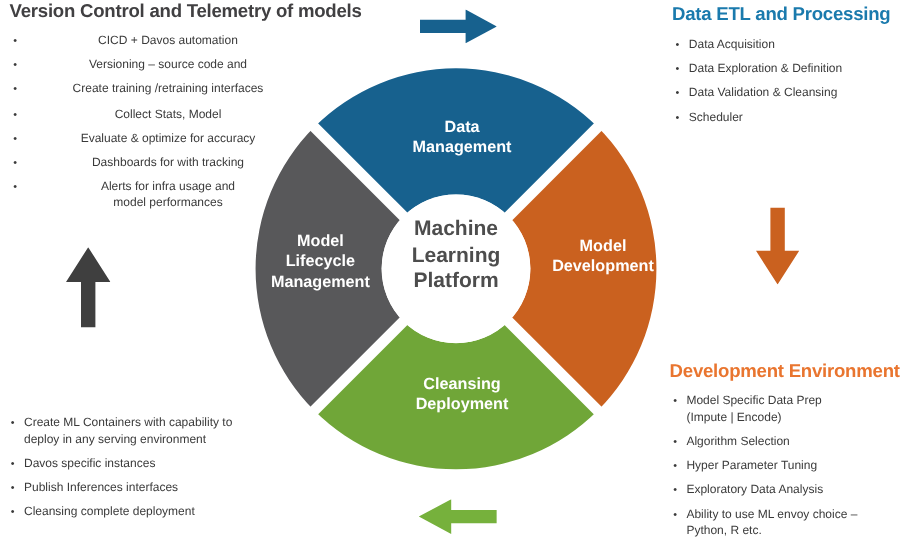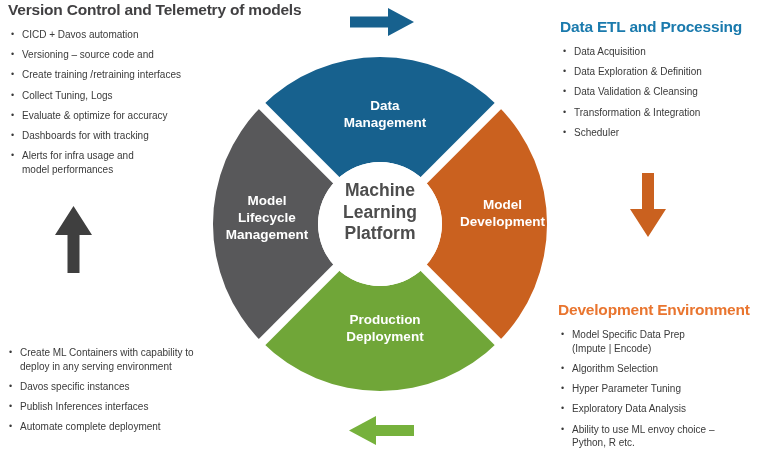--- a/index.html
+++ b/index.html
@@ -16,22 +16,22 @@
   .tblock ul { list-style:none; margin-top:9px; margin-left:2px; }
   .tblock li {
     position:relative; padding-left:12px; color:#3a3a3a;
     font-size:10px; line-height:13.8px; margin-bottom:6.4px;
     white-space:pre-line;
   }
   .tblock li::before {
     content:"\2022"; position:absolute; left:1px; top:0px;
     font-size:9px; color:#3a3a3a;
   }
-  .blk-tl { left:8px;  top:1px;   width:250px; }
-  .blk-tr { left:560px; top:18px;  width:205px; }
+  .blk-tl { left:8px;  top:1px;   width:250px;text-align:center; }
+  .blk-tr { left:560px; top:4px;  width:205px; }
   .blk-bl { left:4px;  top:337px; width:248px; }
   .blk-br { left:558px; top:301px; width:210px; }
   .blk-bl ul { margin-left:4px; }
 
   .wheel-svg { position:absolute; left:202px; top:46px; }
 
   .qlabel {
     position:absolute; color:#ffffff; font-weight:bold;
     font-size:13.5px; line-height:16.5px; text-align:center;
     white-space:pre-line;
@@ -47,46 +47,45 @@
 <body>
 
 <div class="stage">
 
   <section class="tblock blk-tl">
     <h2 style="color: rgb(65, 64, 66);">Version Control and Telemetry of models</h2>
     <ul>
       <li>CICD + Davos automation</li>
       <li>Versioning – source code and</li>
       <li>Create training /retraining interfaces</li>
-      <li>Collect Tuning, Logs</li>
+      <li>Collect Stats, Model</li>
       <li>Evaluate &amp; optimize for accuracy</li>
       <li>Dashboards for with tracking</li>
       <li>Alerts for infra usage and
 model performances</li>
     </ul>
   </section>
 
   <section class="tblock blk-tr">
     <h2 style="color: rgb(26, 122, 173);">Data ETL and Processing</h2>
     <ul>
       <li>Data Acquisition</li>
       <li>Data Exploration &amp; Definition</li>
       <li>Data Validation &amp; Cleansing</li>
-      <li>Transformation &amp; Integration</li>
       <li>Scheduler</li>
     </ul>
   </section>
 
   <section class="tblock blk-bl">
     <ul>
       <li>Create ML Containers with capability to
 deploy in any serving environment</li>
       <li>Davos specific instances</li>
       <li>Publish Inferences interfaces</li>
-      <li>Automate complete deployment</li>
+      <li>Cleansing complete deployment</li>
     </ul>
   </section>
 
   <section class="tblock blk-br">
     <h2 style="color: rgb(233, 117, 47);">Development Environment</h2>
     <ul>
       <li>Model Specific Data Prep
 (Impute | Encode)</li>
       <li>Algorithm Selection</li>
       <li>Hyper Parameter Tuning</li>
@@ -103,21 +102,21 @@
     <path d="M59.9 296.1 A167 167 0 0 1 59.9 59.9 L134.2 134.2 A62 62 0 0 0 134.2 221.8 Z" fill="#58585a"></path>
     <line x1="50" y1="50" x2="306" y2="306" stroke-width="9" stroke="#ffffff"></line>
     <line x1="306" y1="50" x2="50" y2="306" stroke-width="9" stroke="#ffffff"></line>
     <circle cx="178" cy="178" r="62" fill="#ffffff"></circle>
   </svg>
 
   <div class="qlabel" style="left:305px; top:98px;  width:160px;">Data
 Management</div>
   <div class="qlabel" style="left:440px; top:197px; width:125px;">Model
 Development</div>
-  <div class="qlabel" style="left:305px; top:312px; width:160px;">Production
+  <div class="qlabel" style="left:305px; top:312px; width:160px;">Cleansing
 Deployment</div>
   <div class="qlabel" style="left:205px; top:192px; width:124px; line-height:17px;">Model
 Lifecycle
 Management</div>
   <div class="clabel" style="left:318px; top:180px; width:124px;">Machine
 Learning
 Platform</div>
 
   <svg class="arrow" style="left:350px; top:8px;" width="64" height="28">
     <polygon points="0,8.5 38,8.5 38,0 64,14 38,28 38,19.5 0,19.5" fill="#17618e"></polygon>

